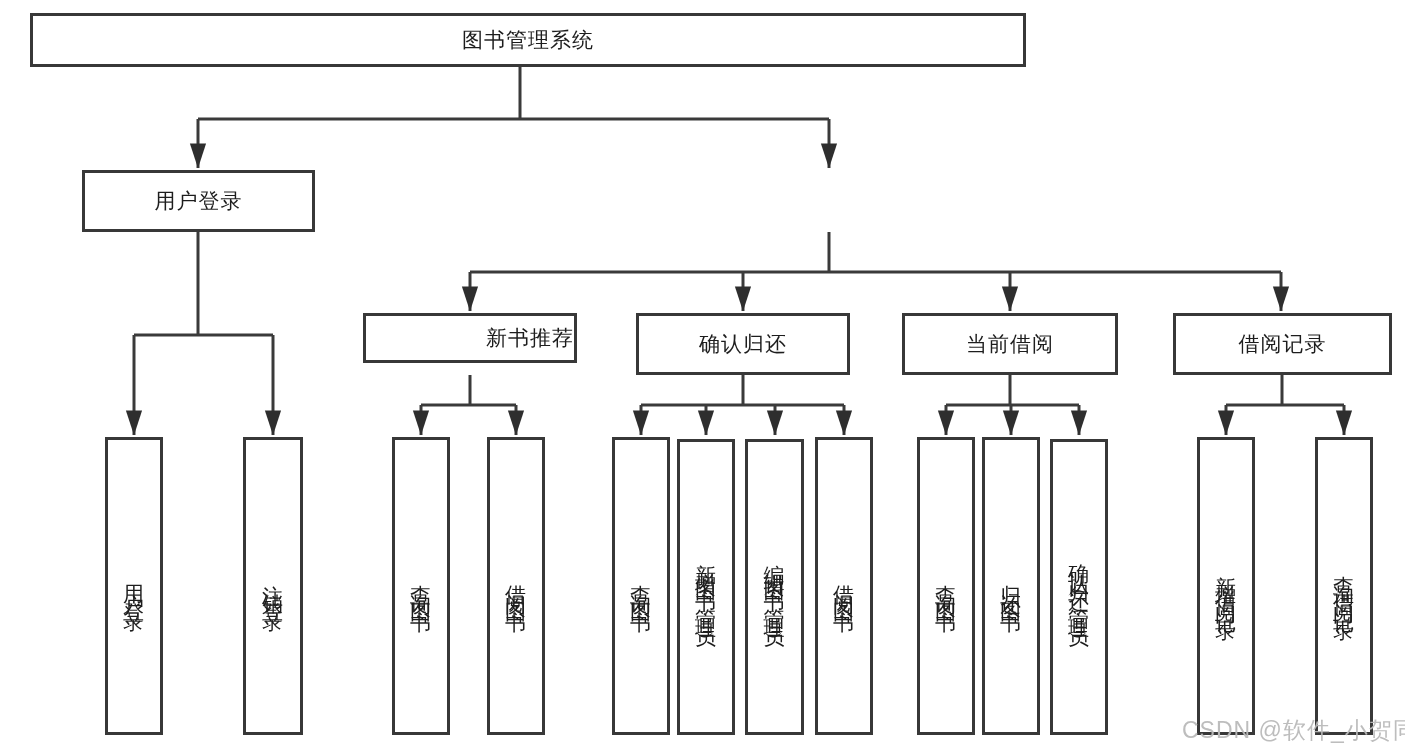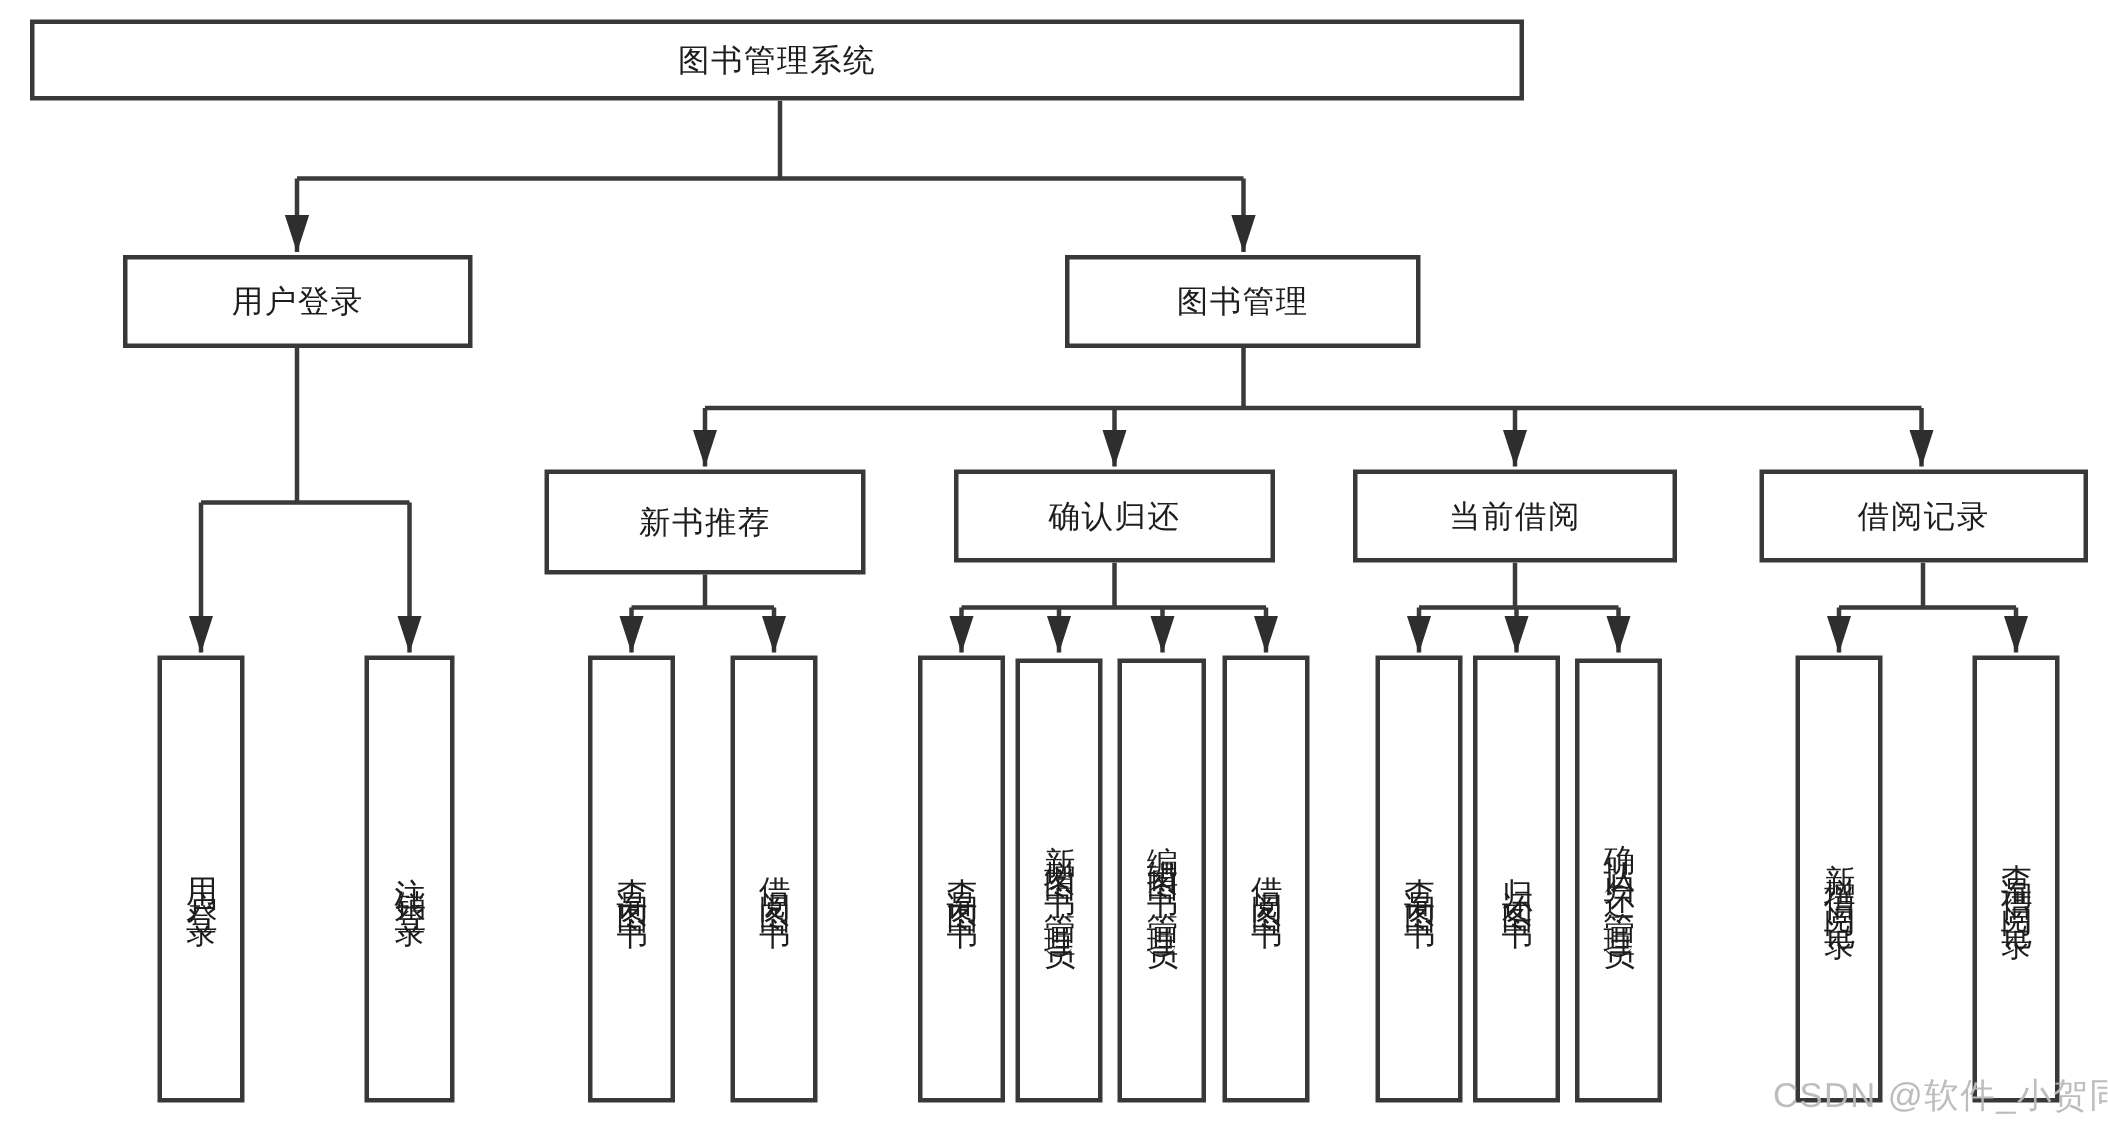--- a/index.html
+++ b/index.html
@@ -84,32 +84,29 @@
       <path d="M946 405 V435" marker-end="url(#arrow)"></path>
       <path d="M1011 405 V435" marker-end="url(#arrow)"></path>
       <path d="M1079 405 V435" marker-end="url(#arrow)"></path>
 
       <path d="M1282 375 V405 M1226 405 H1344"></path>
       <path d="M1226 405 V435" marker-end="url(#arrow)"></path>
       <path d="M1344 405 V435" marker-end="url(#arrow)"></path>
     </g>
   </svg>
 
-  <div class="node h-node" style="left:20px;top:13px;width:996px;height:54px;">
+  <div class="node h-node" style="left:30px;top:13px;width:996px;height:54px;">
     <span>图书管理系统</span>
   </div>
 
   <div class="node h-node" style="left:82px;top:170px;width:233px;height:62px;">
     <span>用户登录</span>
   </div>
-  <div class="node h-node" style="left:710px;top:170px;width:237px;height:62px;">
-    <span>图书管理</span>
-  </div>
 
-  <div class="node h-node" style="left:363px;top:313px;width:214px;height:70px;">
+  <div class="node h-node" style="left:363px;top:313px;width:214px;height:50px;justify-content:flex-end;">
     <span>新书推荐</span>
   </div>
   <div class="node h-node" style="left:636px;top:313px;width:214px;height:62px;">
     <span>确认归还</span>
   </div>
   <div class="node h-node" style="left:902px;top:313px;width:216px;height:62px;justify-content:center;">
     <span>当前借阅</span>
   </div>
   <div class="node h-node" style="left:1173px;top:313px;width:219px;height:62px;">
     <span>借阅记录</span>

